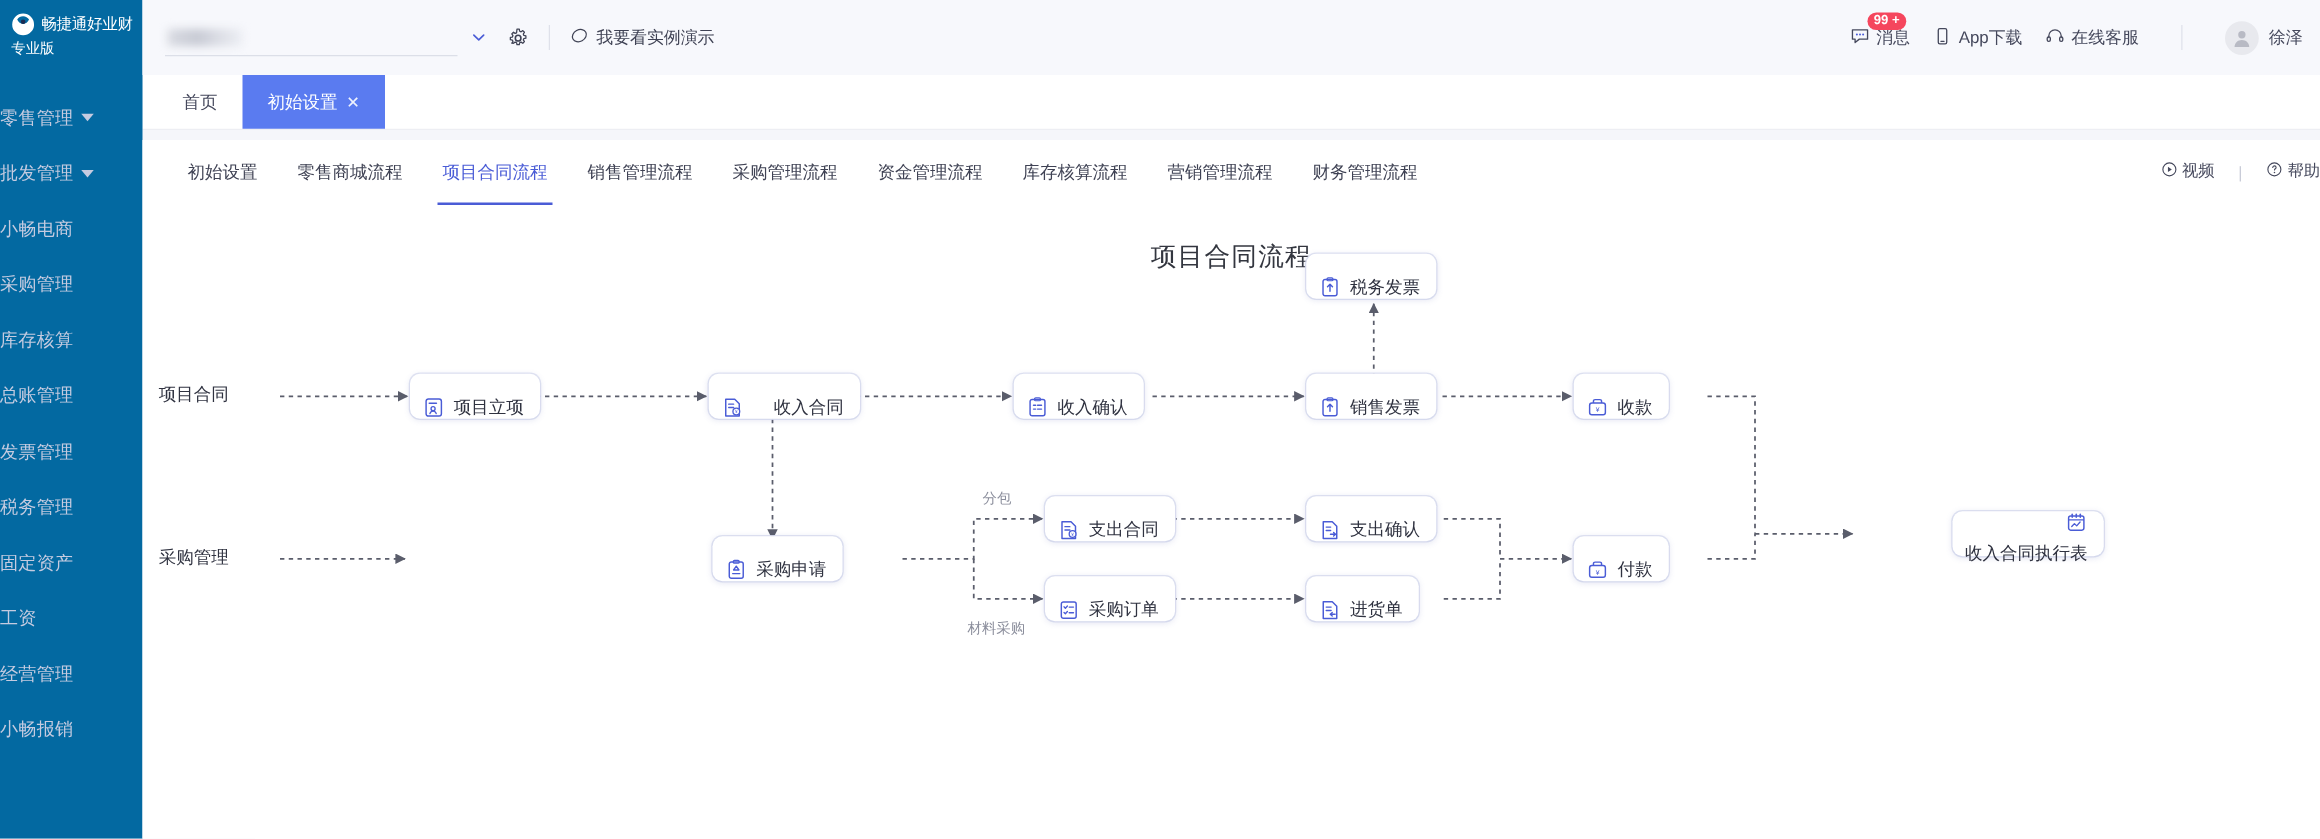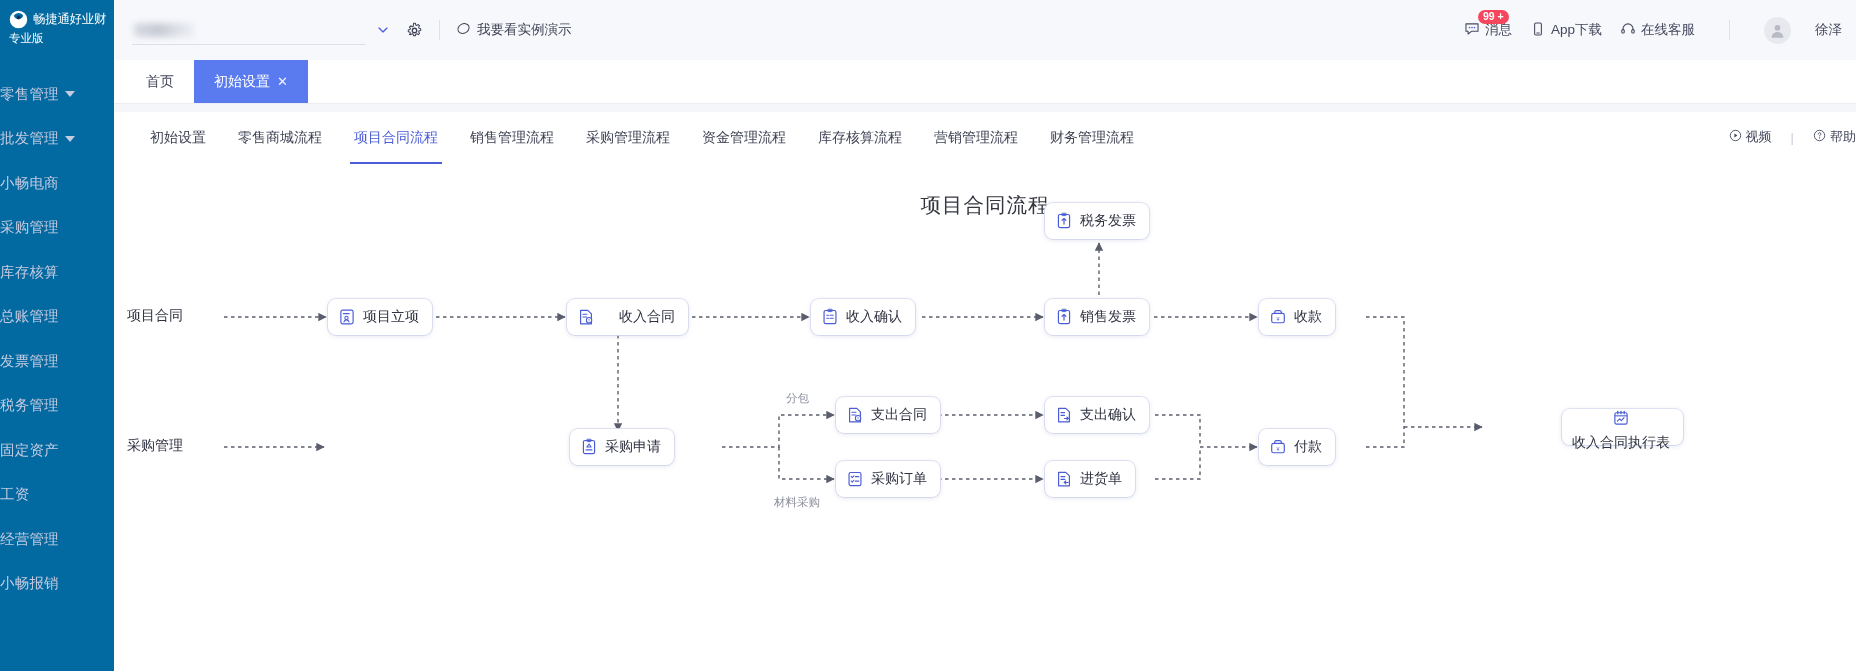--- a/index.html
+++ b/index.html
@@ -176,21 +176,21 @@
   }
 
   
   .canvas { position: relative; width: 100%; height: 420px; }
   .node {
     position: absolute;
     height: 36px;
     background: #ffffff;
     border-radius: 8px;
     box-shadow: 0 1px 5px rgba(90,100,180,.18), 0 0 0 1px rgba(225,228,243,.9);
-    display: flex; align-items: center;
+    display: flex; align-items: flex-end;
     gap: 7px;
     padding: 0 13px 0 10px;
     font-size: 14px; color: #2f3240;
     white-space: nowrap;
     cursor: pointer;
   }
   .node .ico { width: 18px; height: 18px; flex: 0 0 18px; display: block; }
   .rowlabel {
     position: absolute;
     font-size: 14px; color: #2f3240;
@@ -318,21 +318,21 @@
           <span>
             <svg viewBox="0 0 18 18" width="16" height="16">
               <path d="M3.4 10.2V8.8a5.6 5.6 0 0 1 11.2 0v1.4" fill="none" stroke="#45485c" stroke-width="1.2" stroke-linecap="round"></path>
               <rect x="2" y="9.6" width="2.8" height="4" rx="1.3" fill="none" stroke="#45485c" stroke-width="1.2"></rect>
               <rect x="13.2" y="9.6" width="2.8" height="4" rx="1.3" fill="none" stroke="#45485c" stroke-width="1.2"></rect>
             </svg>
           </span>
           <span>在线客服</span>
         </div>
         <div class="vdiv"></div>
-        <div class="tb-item" style="gap:24px;">
+        <div class="tb-item" style="gap:8px;">
           <span class="avatar">
             <svg viewBox="0 0 24 24" width="19" height="19">
               <circle cx="12" cy="8.6" r="3.7" fill="#b8bac4"></circle>
               <path d="M4.6 21c0-4.1 3.3-7 7.4-7s7.4 2.9 7.4 7z" fill="#b8bac4"></path>
             </svg>
           </span>
           <span class="user-name">徐泽</span>
         </div>
       </div>
     </div>

